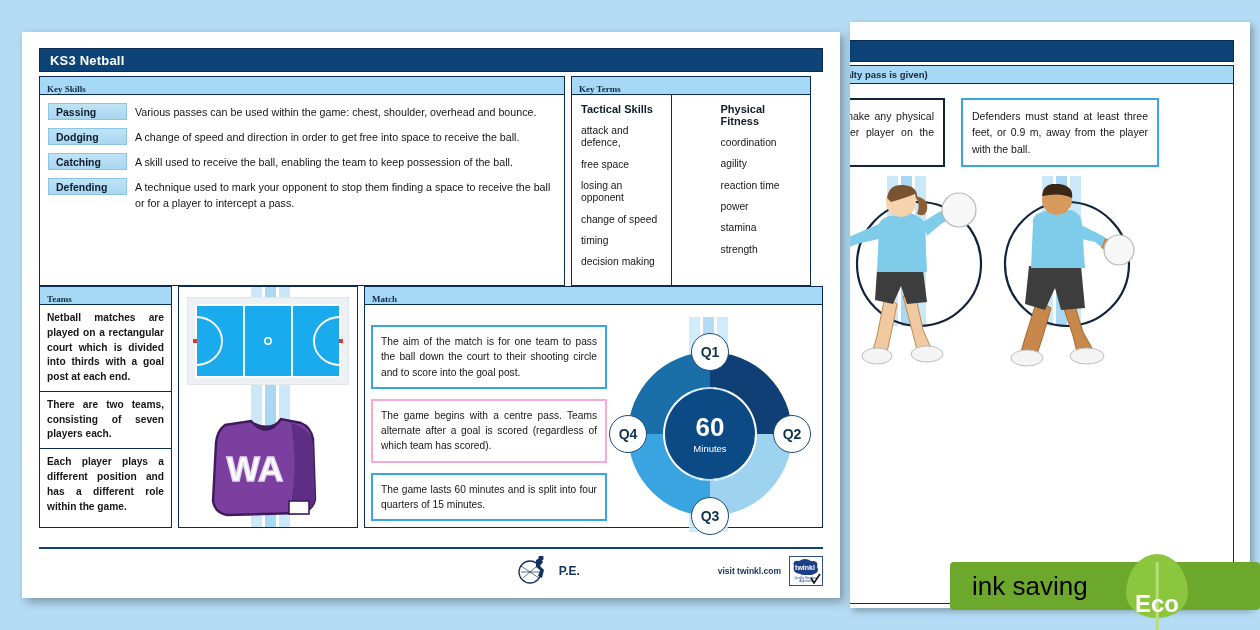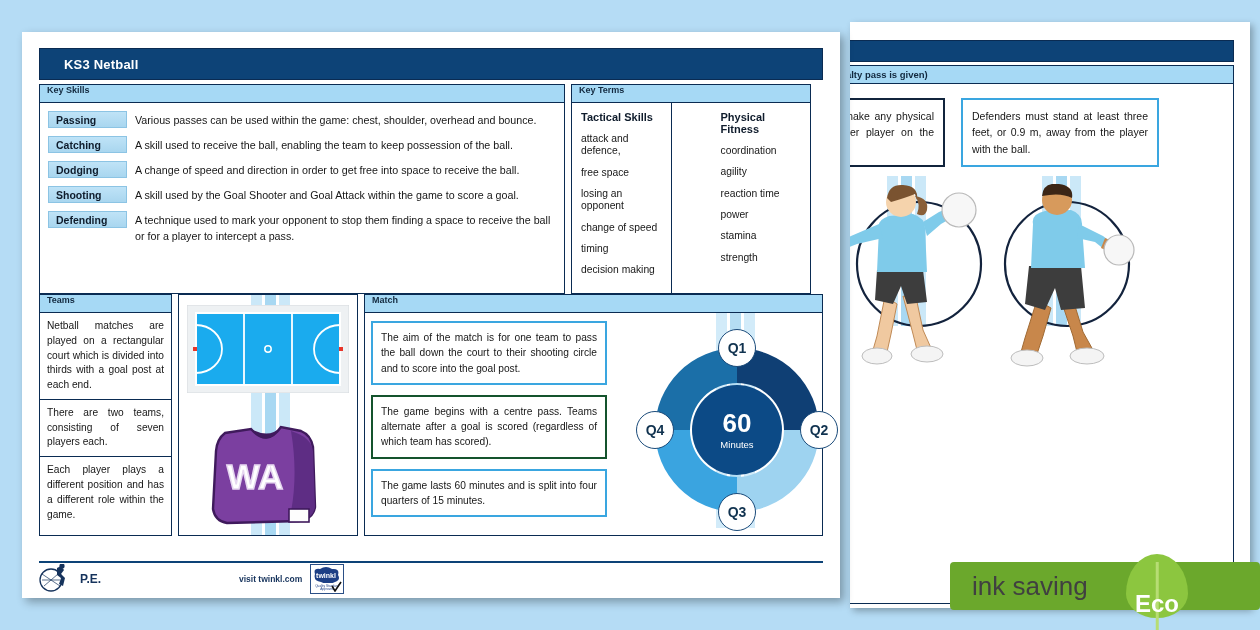--- a/index.html
+++ b/index.html
@@ -50,29 +50,29 @@
   
   .page1 {
     position: absolute; left: 22px; top: 32px;
     width: 818px; height: 566px;
     background: #ffffff;
     box-shadow: 4px 4px 9px rgba(0,0,0,.32);
     padding: 16px 17px 10px 17px;
   }
   .titlebar {
     background: #0d4377; border: 1px solid #0a2b52;
-    height: 32px; display: flex; align-items: center; padding-left: 24px;
+    height: 24px; display: flex; align-items: center; padding-left: 10px;
   }
   .titlebar h1 { color: #fff; font-size: 13px; font-weight: bold; letter-spacing:.2px; }
 
   .row-a { display: flex; gap: 6px; margin-top: 4px; }
   .panel { border: 1px solid #0a2b52; background: #fff; }
   .panel-head {
     background: #a6d9f5; border-bottom: 1px solid #0a2b52;
-    height: 18px; display: flex; align-items: flex-start; padding-left: 7px;
+    height: 18px; display: flex; align-items: flex-end; padding-left: 7px; font-family: Liberation Serif, serif;
   }
   .panel-head span { font-size: 9px; font-weight: bold; color: #12293f; }
 
   .keyskills { width: 526px; }
   .ks-body { padding: 8px 8px 10px 8px; }
   .ks-row { display: flex; align-items: flex-start; margin-bottom: 8px; }
   .ks-row:last-child { margin-bottom: 2px; }
   .ks-chip {
     width: 79px; min-height: 17px; flex: 0 0 79px;
     background: linear-gradient(180deg,#bfe3f7 0%, #a9d6ef 100%);
@@ -88,38 +88,38 @@
   .kt-col { flex: 1; padding: 8px 9px; }
   .kt-col.left { border-right: 1px solid #0a2b52; }
   .kt-col h3 { font-size: 11px; font-weight: bold; color: #0f1c2c; margin-bottom: 10px; }
   .kt-col li { list-style: none; font-size: 10.3px; color: #161616; margin-bottom: 9px; line-height: 1.2; }
 
   .row-b { display: flex; gap: 6px; }
   .teams { width: 133px; }
   .teams-body { padding: 0; }
   .teams-cell {
     padding: 6px 7px; font-size: 10.2px; line-height: 1.45;
-    color: #161616; text-align: justify; border-bottom: 1px solid #0a2b52;
+    color: #161616; text-align: justify; border-bottom: 1px solid #0a2b52; font-weight: bold;
   }
   .teams-cell:last-child { border-bottom: none; }
 
   .imgcol {
     width: 180px; position: relative; overflow: hidden; background: #fff;
     border: 1px solid #0a2b52;
   }
 
   .matchcol { flex: 1; }
-  .match-body { display: flex; padding: 8px 6px 6px 6px; height: 222px; gap: 27px; }
+  .match-body { display: flex; padding: 20px 6px 6px 6px; height: 222px; }
   .match-left { width: 236px; }
   .match-box {
     padding: 7px 8px; font-size: 10.2px; line-height: 1.5;
     color: #161616; text-align: justify; margin-bottom: 10px; background:#fff;
   }
   .match-box.light { border: 2px solid #3aa6e0; }
-  .match-box.dark { border: 2px solid #14532d; }
+  .match-box.dark { border: 2px solid #f9a8d4; }
   .match-right { flex: 1; position: relative; }
 
   
   .donut-wrap { position: absolute; left: 8px; top: 14px; width: 190px; height: 190px; }
   .qbadge {
     position: absolute; width: 38px; height: 38px; border-radius: 50%;
     background: #fff; border: 1.6px solid #1b4b7a;
     display: flex; align-items: center; justify-content: center;
     font-size: 14px; font-weight: bold; color: #10324f; z-index: 5;
   }
@@ -127,23 +127,23 @@
     position: absolute; left: 50px; top: 50px; width: 90px; height: 90px;
     border-radius: 50%; background: #0c4a86; color: #fff;
     display: flex; flex-direction: column; align-items: center; justify-content: center;
     z-index: 4;
   }
   .center-circ .num { font-size: 26px; font-weight: bold; line-height: 1; }
   .center-circ .lbl { font-size: 9.5px; margin-top: 3px; }
 
   
   .footer {
-    position: absolute; left: 17px; right: 17px; bottom: 4px;
-    border-top: 2px solid #0d4377; padding-top: 1px;
-    display: flex; align-items: center;
+    position: absolute; left: 17px; right: 17px; bottom: 12px;
+    border-top: 2px solid #0d4377; padding-top: 7px;
+    display: flex; align-items: center; justify-content: flex-end;
   }
   .foot-left { display: flex; align-items: center; gap: 7px; width: 200px; }
   .foot-left .pe { font-size: 12px; font-weight: bold; color: #16335c; }
   .foot-mid { flex: 1; text-align: center; font-size: 9px; color: #2a2a2a; }
   .foot-right { display: flex; align-items: center; gap: 8px; }
   .foot-right .visit { font-size: 8.5px; font-weight: bold; color: #16335c; }
   .twinkl-logo {
     width: 34px; height: 30px; border: 1px solid #2b4f86;
     display:flex; flex-direction:column; align-items:center; justify-content:center;
     background:#fff;
@@ -152,21 +152,21 @@
   
   .eco {
     position: absolute; right: 0px; bottom: 12px; z-index: 40;
     width: 310px; height: 64px;
   }
   .eco-bar {
     position: absolute; left: 0; top: 8px; width: 310px; height: 48px;
     background: #6ba82c; border-radius: 4px;
     display: flex; align-items: center; padding-left: 22px;
   }
-  .eco-bar .t1 { color: #404040; font-size: 26px; }
+  .eco-bar .t1 { color: #000000; font-size: 26px; }
   .eco-leaf {
     position: absolute; left: 176px; top: 0px; width: 62px; height: 64px;
     background: #8cc63f; z-index: 2;
     border-radius: 50% 50% 50% 50% / 62% 62% 38% 38%;
     display: flex; align-items: flex-end; justify-content: center;
   }
   .eco-leaf .t2 { color: #fff; font-size: 24px; font-weight: bold; position: relative; z-index: 3;}
   .eco-vein { position:absolute; left:50%; top:8px; width:2.5px; height:84px; background:#b7dd74; transform:translateX(-50%); z-index:1;}
 </style>
 </head>
@@ -264,30 +264,26 @@
       <div class="panel keyskills">
         <div class="panel-head">
           <span>Key Skills</span>
         </div>
         <div class="ks-body">
           <div class="ks-row">
             <div class="ks-chip">Passing</div>
             <div class="ks-text">Various passes can be used within the game: chest, shoulder, overhead and bounce.</div>
           </div>
           <div class="ks-row">
+            <div class="ks-chip">Dodging</div>
+            <div class="ks-text">A change of speed and direction in order to get free into space to receive the ball.</div>
+          </div>
+          <div class="ks-row">
             <div class="ks-chip">Catching</div>
             <div class="ks-text">A skill used to receive the ball, enabling the team to keep possession of the ball.</div>
-          </div>
-          <div class="ks-row">
-            <div class="ks-chip">Dodging</div>
-            <div class="ks-text">A change of speed and direction in order to get free into space to receive the ball.</div>
-          </div>
-          <div class="ks-row">
-            <div class="ks-chip">Shooting</div>
-            <div class="ks-text">A skill used by the Goal Shooter and Goal Attack within the game to score a goal.</div>
           </div>
           <div class="ks-row">
             <div class="ks-chip">Defending</div>
             <div class="ks-text">A technique used to mark your opponent to stop them finding a space to receive the ball or for a player to intercept a pass.</div>
           </div>
         </div>
       </div>
 
       <div class="panel keyterms">
         <div class="panel-head">

